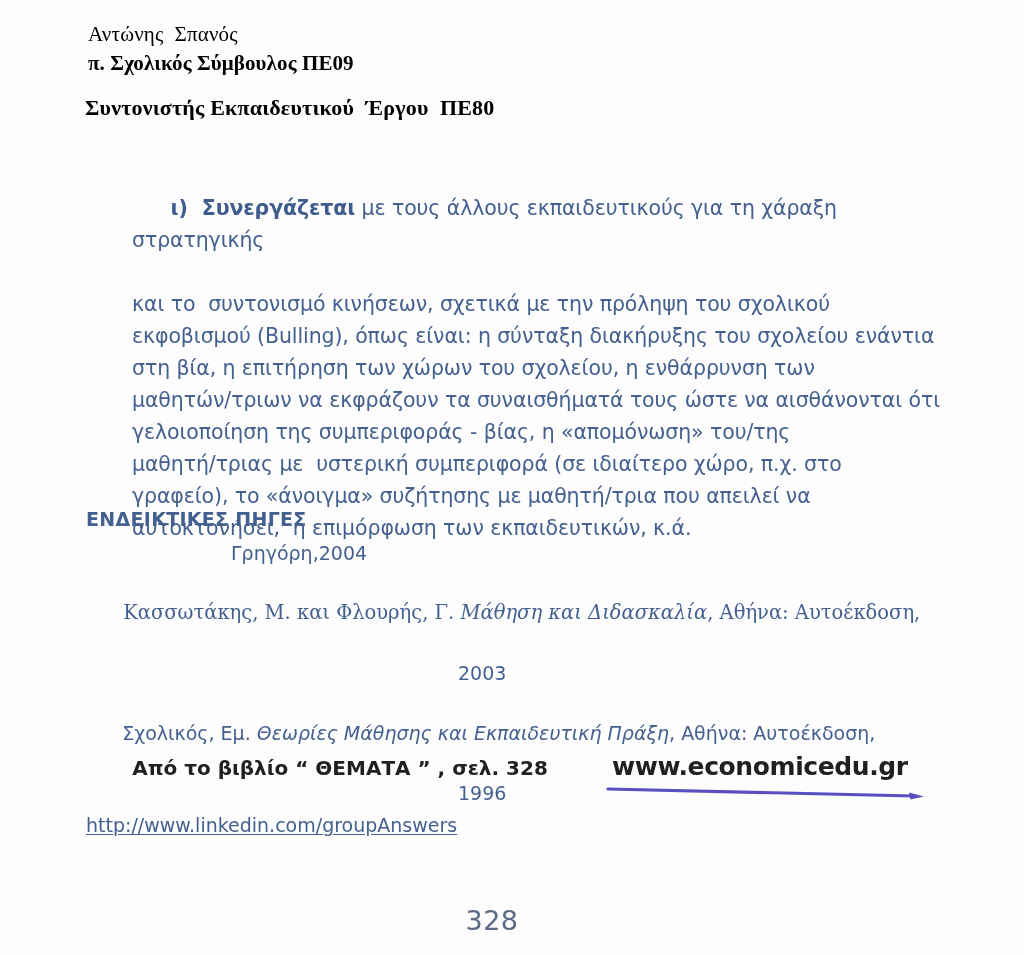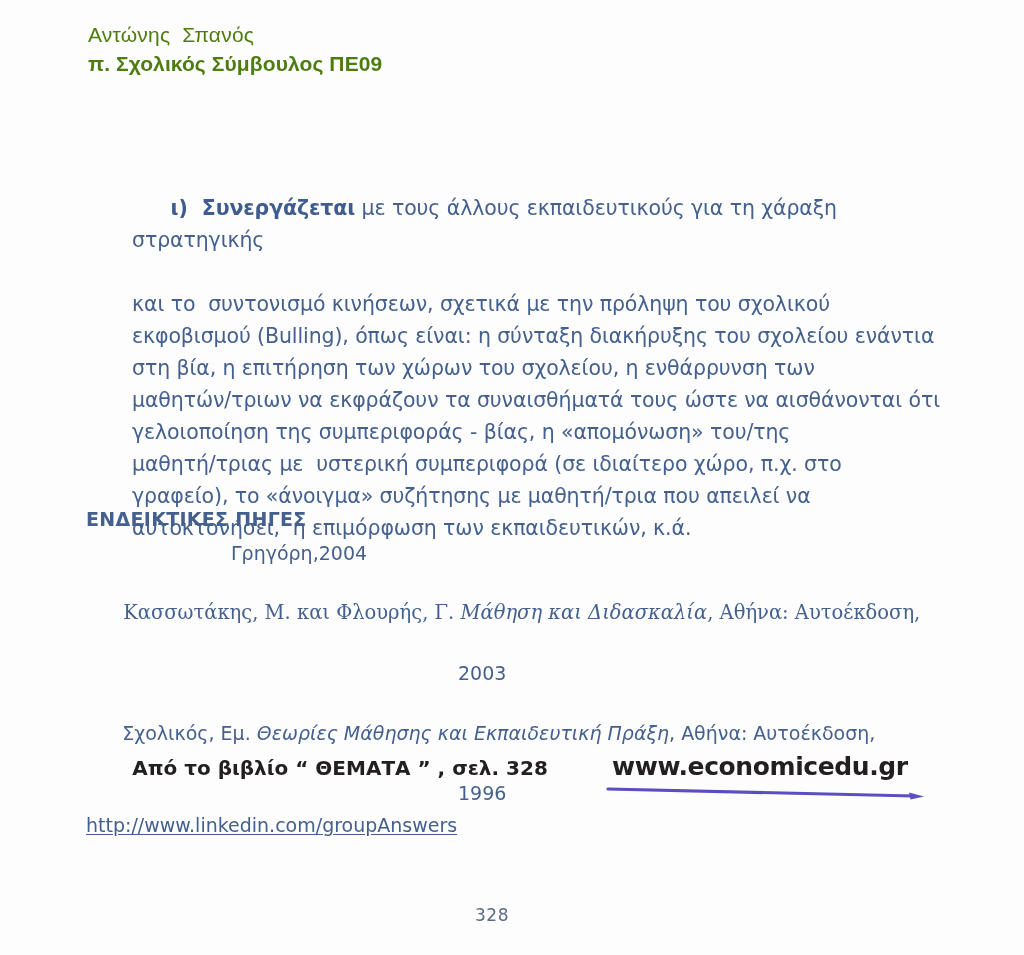--- a/index.html
+++ b/index.html
@@ -26,22 +26,22 @@
   }
 
   
   .header {
     position: absolute;
     left: 88px;
     top: 20px;
     width: 760px;
   }
   .header-line {
-    color: #4d7c0f;
-    font-family: Liberation Sans, sans-serif;
+    color: #000000;
+    font-family: Liberation Serif, serif;
     font-size: 21px;
     line-height: 29px;
     letter-spacing: 0.2px;
     white-space: pre;
   }
   .header-line.l1 { font-weight: 400; }
   .header-line.l2 { font-weight: 700; letter-spacing: 0.1px; }
   .header-line.l3 {
     font-weight: 700;
     font-size: 22px;
@@ -162,32 +162,33 @@
 
   
   .page-number {
     position: absolute;
     left: 0;
     top: 905px;
     width: 984px;
     text-align: center;
     color: #5b6b86;
     font-family: "DejaVu Sans", sans-serif;
-    font-size: 17px;
+    font-size: 27px;
     letter-spacing: 0.5px;
   }
 </style>
 </head>
 <body>
 
 <div class="page">
 
   <div class="header">
     <div class="header-line l1">Αντώνης  Σπανός</div>
     <div class="header-line l2">π. Σχολικός Σύμβουλος ΠΕ09</div>
+    <div class="header-line l3">Συντονιστής Εκπαιδευτικού  Έργου  ΠΕ80</div>
   </div>
 
   <div class="body-block">
     <div class="body-line">
       <b>ι)</b><b>&nbsp; </b><b>Συνεργάζεται</b><span> με τους άλλους εκπαιδευτικούς για τη χάραξη στρατηγικής</span>
     </div>
     <div class="body-line">και το  συντονισμό κινήσεων, σχετικά με την πρόληψη του σχολικού</div>
     <div class="body-line">εκφοβισμού (Bulling), όπως είναι: η σύνταξη διακήρυξης του σχολείου ενάντια</div>
     <div class="body-line">στη βία, η επιτήρηση των χώρων του σχολείου, η ενθάρρυνση των</div>
     <div class="body-line">μαθητών/τριων να εκφράζουν τα συναισθήματά τους ώστε να αισθάνονται ότι</div>

